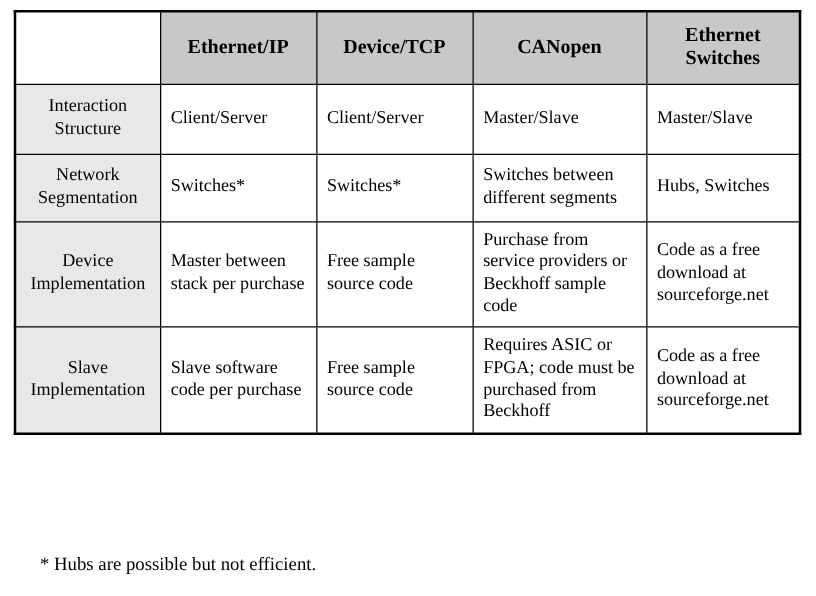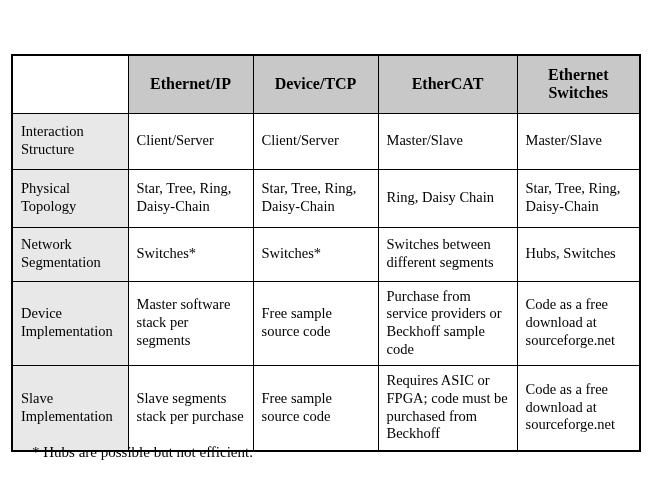--- a/index.html
+++ b/index.html
@@ -18,21 +18,20 @@
 
   #comparison-table {
     position: absolute;
     left: 11px;
     top: 8px;
     width: 630px;
     border-collapse: collapse;
     table-layout: fixed;
     background: #ffffff;
     border: 2px solid #000000;
-    margin-top: 46px;
   }
 
   #comparison-table td,
   #comparison-table th {
     border: 1px solid #000000;
     vertical-align: middle;
     padding: 5px 8px 6px 8px;
     font-size: 14.5px;
     line-height: 1.22;
     font-weight: normal;
@@ -72,20 +71,21 @@
   tr.r-segmentation td  { height: 42px; }
   tr.r-profiles td      { height: 40px; }
   tr.r-master td        { height: 72px; }
   tr.r-slave td         { height: 73px; }
 
   
   td.row-label span {
     display: block;
     word-break: break-word;
     overflow-wrap: anywhere;
+    text-align: center;
   }
 
   #table-footnote {
     position: absolute;
     left: 13px;
     top: 443px;
     font-size: 15px;
     line-height: 1.2;
     white-space: nowrap;
     padding-left: 19px;
@@ -100,72 +100,63 @@
     <col class="col-eip">
     <col class="col-mbtcp">
     <col class="col-ecat">
     <col class="col-epl">
   </colgroup>
   <thead>
     <tr id="table-header-row">
       <th class="corner-cell"></th>
       <th>Ethernet/IP</th>
       <th>Device/TCP</th>
-      <th>EtherCAT</th>
+      <th>CANopen</th>
       <th>Ethernet Switches</th>
     </tr>
   </thead>
   <tbody>
 
     <tr class="r-interaction">
       <td class="row-label">
           <span>Interaction Structure</span>
         </td>
       <td>Client/Server</td>
       <td>Client/Server</td>
       <td>Master/Slave</td>
       <td>Master/Slave</td>
     </tr>
 
-    <tr class="r-topology">
-      <td class="row-label">
-          <span>Physical Topology</span>
-        </td>
-      <td>Star, Tree, Ring, Daisy-Chain</td>
-      <td>Star, Tree, Ring, Daisy-Chain</td>
-      <td>Ring, Daisy Chain</td>
-      <td>Star, Tree, Ring, Daisy-Chain</td>
-    </tr>
 
     <tr class="r-segmentation">
       <td class="row-label">
           <span>Network Segmentation</span>
         </td>
       <td>Switches*</td>
       <td>Switches*</td>
       <td>Switches between different segments</td>
       <td>Hubs, Switches</td>
     </tr>
 
 
     <tr class="r-master">
       <td class="row-label">
           <span>Device Implementation</span>
         </td>
-      <td>Master software stack per segments</td>
+      <td>Master between stack per purchase</td>
       <td>Free sample source code</td>
       <td>Purchase from service providers or Beckhoff sample code</td>
       <td>Code as a free download at sourceforge.net</td>
     </tr>
 
     <tr class="r-slave">
       <td class="row-label">
           <span>Slave Implementation</span>
         </td>
-      <td>Slave segments stack per purchase</td>
+      <td>Slave software code per purchase</td>
       <td>Free sample source code</td>
       <td>Requires ASIC or FPGA; code must be purchased from Beckhoff</td>
       <td>Code as a free download at sourceforge.net</td>
     </tr>
 
   </tbody>
 </table>
 
 <div id="table-footnote">* Hubs are possible but not efficient.</div>
 

